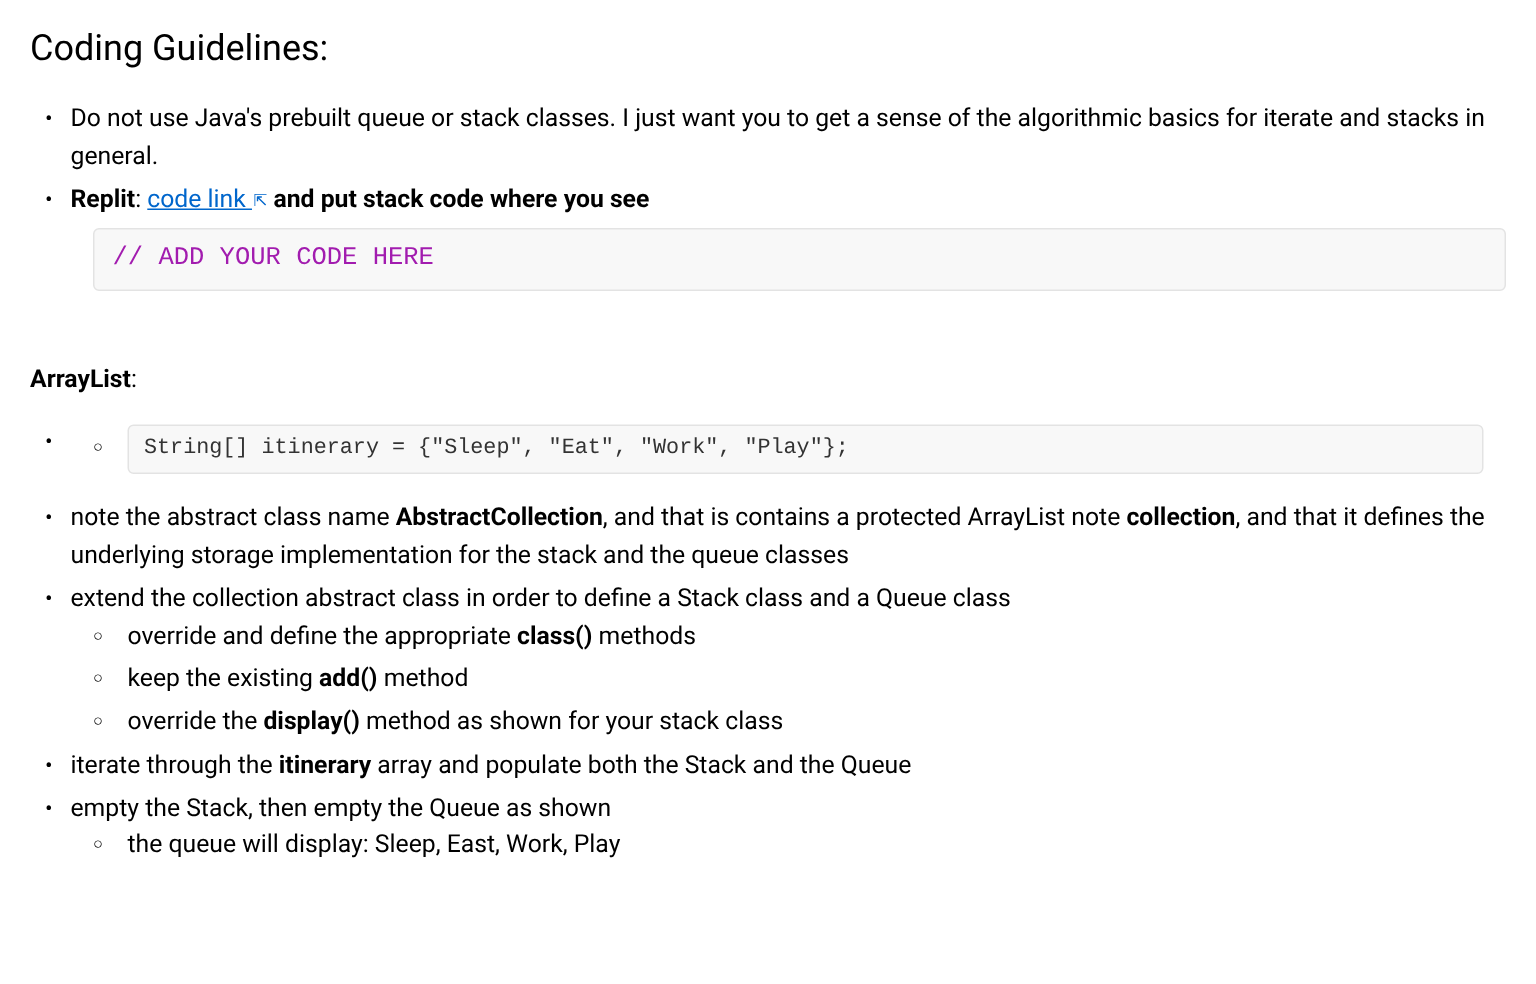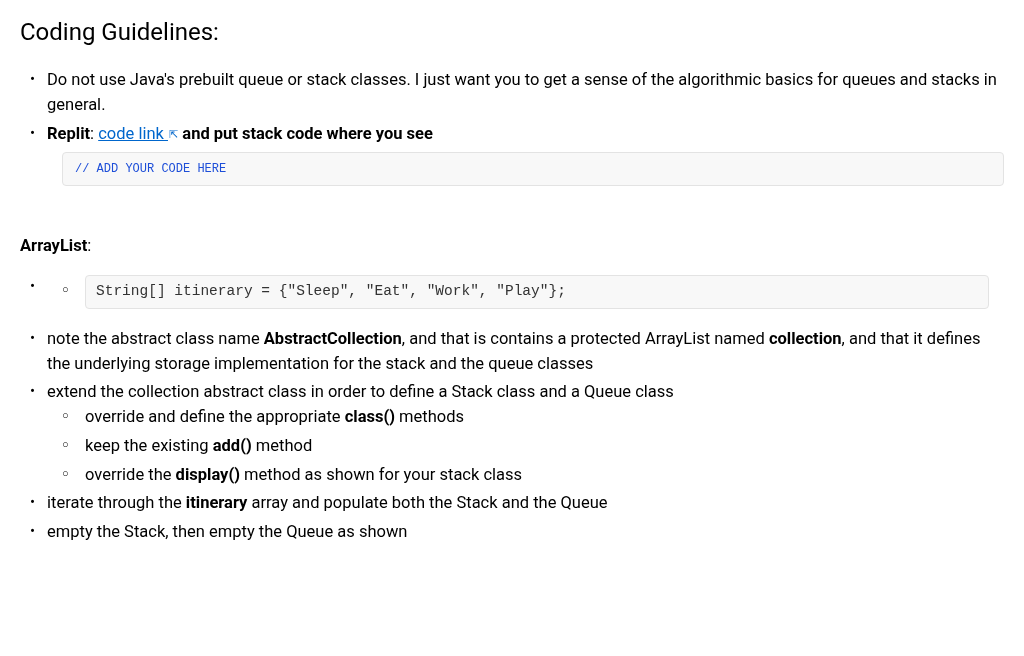--- a/index.html
+++ b/index.html
@@ -76,24 +76,24 @@
       vertical-align: baseline;
       position: relative;
       top: -1px;
     }
     .code-block {
       background: #f8f8f8;
       border: 1px solid #e3e3e3;
       border-radius: 4px;
       padding: 7px 12px;
       font-family: "SFMono-Regular", Consolas, "Liberation Mono", Menlo, Courier, monospace;
-      font-size: 12px;
+      font-size: 17px;
       margin-top: 6px;
       margin-bottom: 6px;
-      color: #1d4ed8;
+      color: #a21caf;
     }
     .code-block-indent-1 {
       margin-left: 15px;
     }
     .code-inline-sub {
       display: inline-block;
       background: #f8f8f8;
       border: 1px solid #e3e3e3;
       border-radius: 4px;
       padding: 5px 10px;
@@ -105,39 +105,39 @@
     strong {
       font-weight: 700;
     }
   </style>
 </head>
 <body>
 
 <h2 class="main-heading">Coding Guidelines:</h2>
 
 <ul class="top-list">
-  <li>Do not use Java's prebuilt queue or stack classes.  I just want you to get a sense of the algorithmic basics for queues and stacks in general.</li>
+  <li>Do not use Java's prebuilt queue or stack classes.  I just want you to get a sense of the algorithmic basics for iterate and stacks in general.</li>
   <li>
     <strong>Replit</strong><span>: </span><a href="#" class="link"><span>code link </span><span class="external-icon">⇱</span></a><strong> and put stack code where you see</strong>
     <div class="code-block code-block-indent-1">// ADD YOUR CODE HERE</div>
   </li>
 </ul>
 
 <p class="section-heading"><strong>ArrayList</strong><span>:</span></p>
 
 <ul class="top-list">
   <li>
     <ul class="sub-list with-code">
       <li style="width: 904px;">
         <div class="code-inline-sub">String[] itinerary = {"Sleep", "Eat", "Work", "Play"};</div>
       </li>
     </ul>
   </li>
   <li style="margin-top:18px;">
-    <span>note the abstract class name </span><strong>AbstractCollection</strong><span>, and that is contains a protected ArrayList named </span><strong>collection</strong><span>, and that it defines the underlying storage implementation for the stack and the queue classes</span>
+    <span>note the abstract class name </span><strong>AbstractCollection</strong><span>, and that is contains a protected ArrayList note </span><strong>collection</strong><span>, and that it defines the underlying storage implementation for the stack and the queue classes</span>
   </li>
   <li>
     <span>extend the collection abstract class in order to define a Stack class and a Queue class</span>
     <ul class="sub-list">
       <li>
         <span>override and define the appropriate </span><strong>class()</strong><span> methods</span>
       </li>
       <li>
         <span>keep the existing </span><strong>add()</strong><span> method</span>
       </li>
@@ -145,15 +145,16 @@
         <span>override the </span><strong>display()</strong><span> method as shown for your stack class</span>
       </li>
     </ul>
   </li>
   <li>
     <span>iterate through the </span><strong>itinerary</strong><span> array and populate both the Stack and the Queue</span>
   </li>
   <li>
     <span>empty the Stack, then empty the Queue as shown</span>
     <ul class="sub-list">
+      <li>the queue will display: Sleep, East, Work, Play</li>
     </ul>
   </li>
 </ul>
 
 </body></html>

